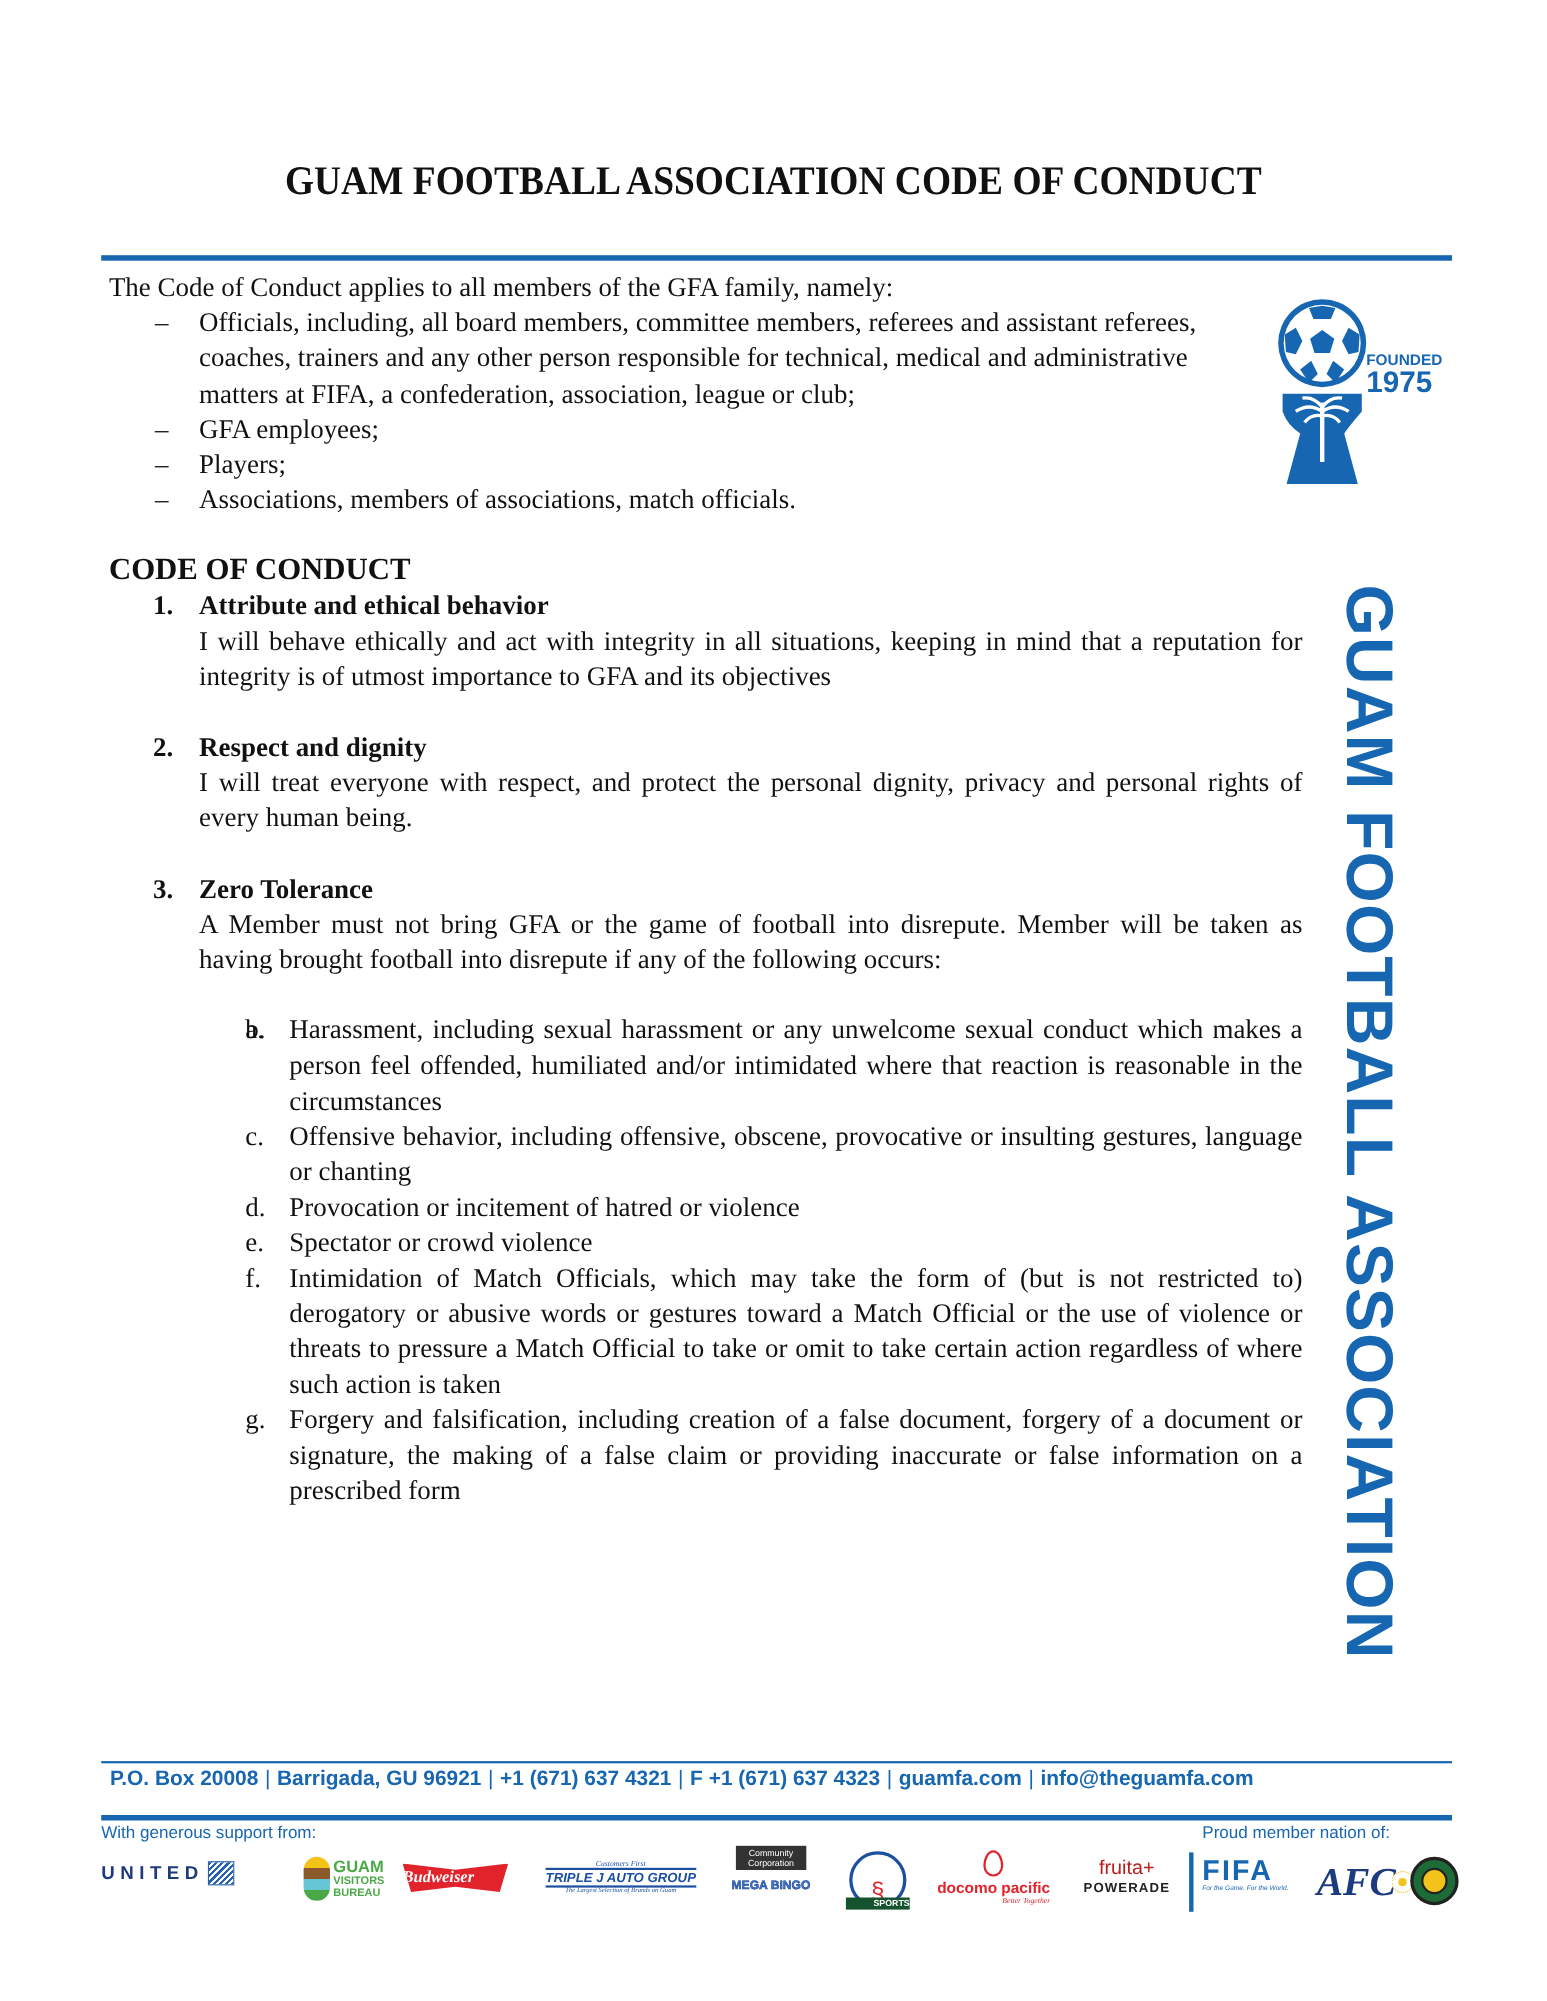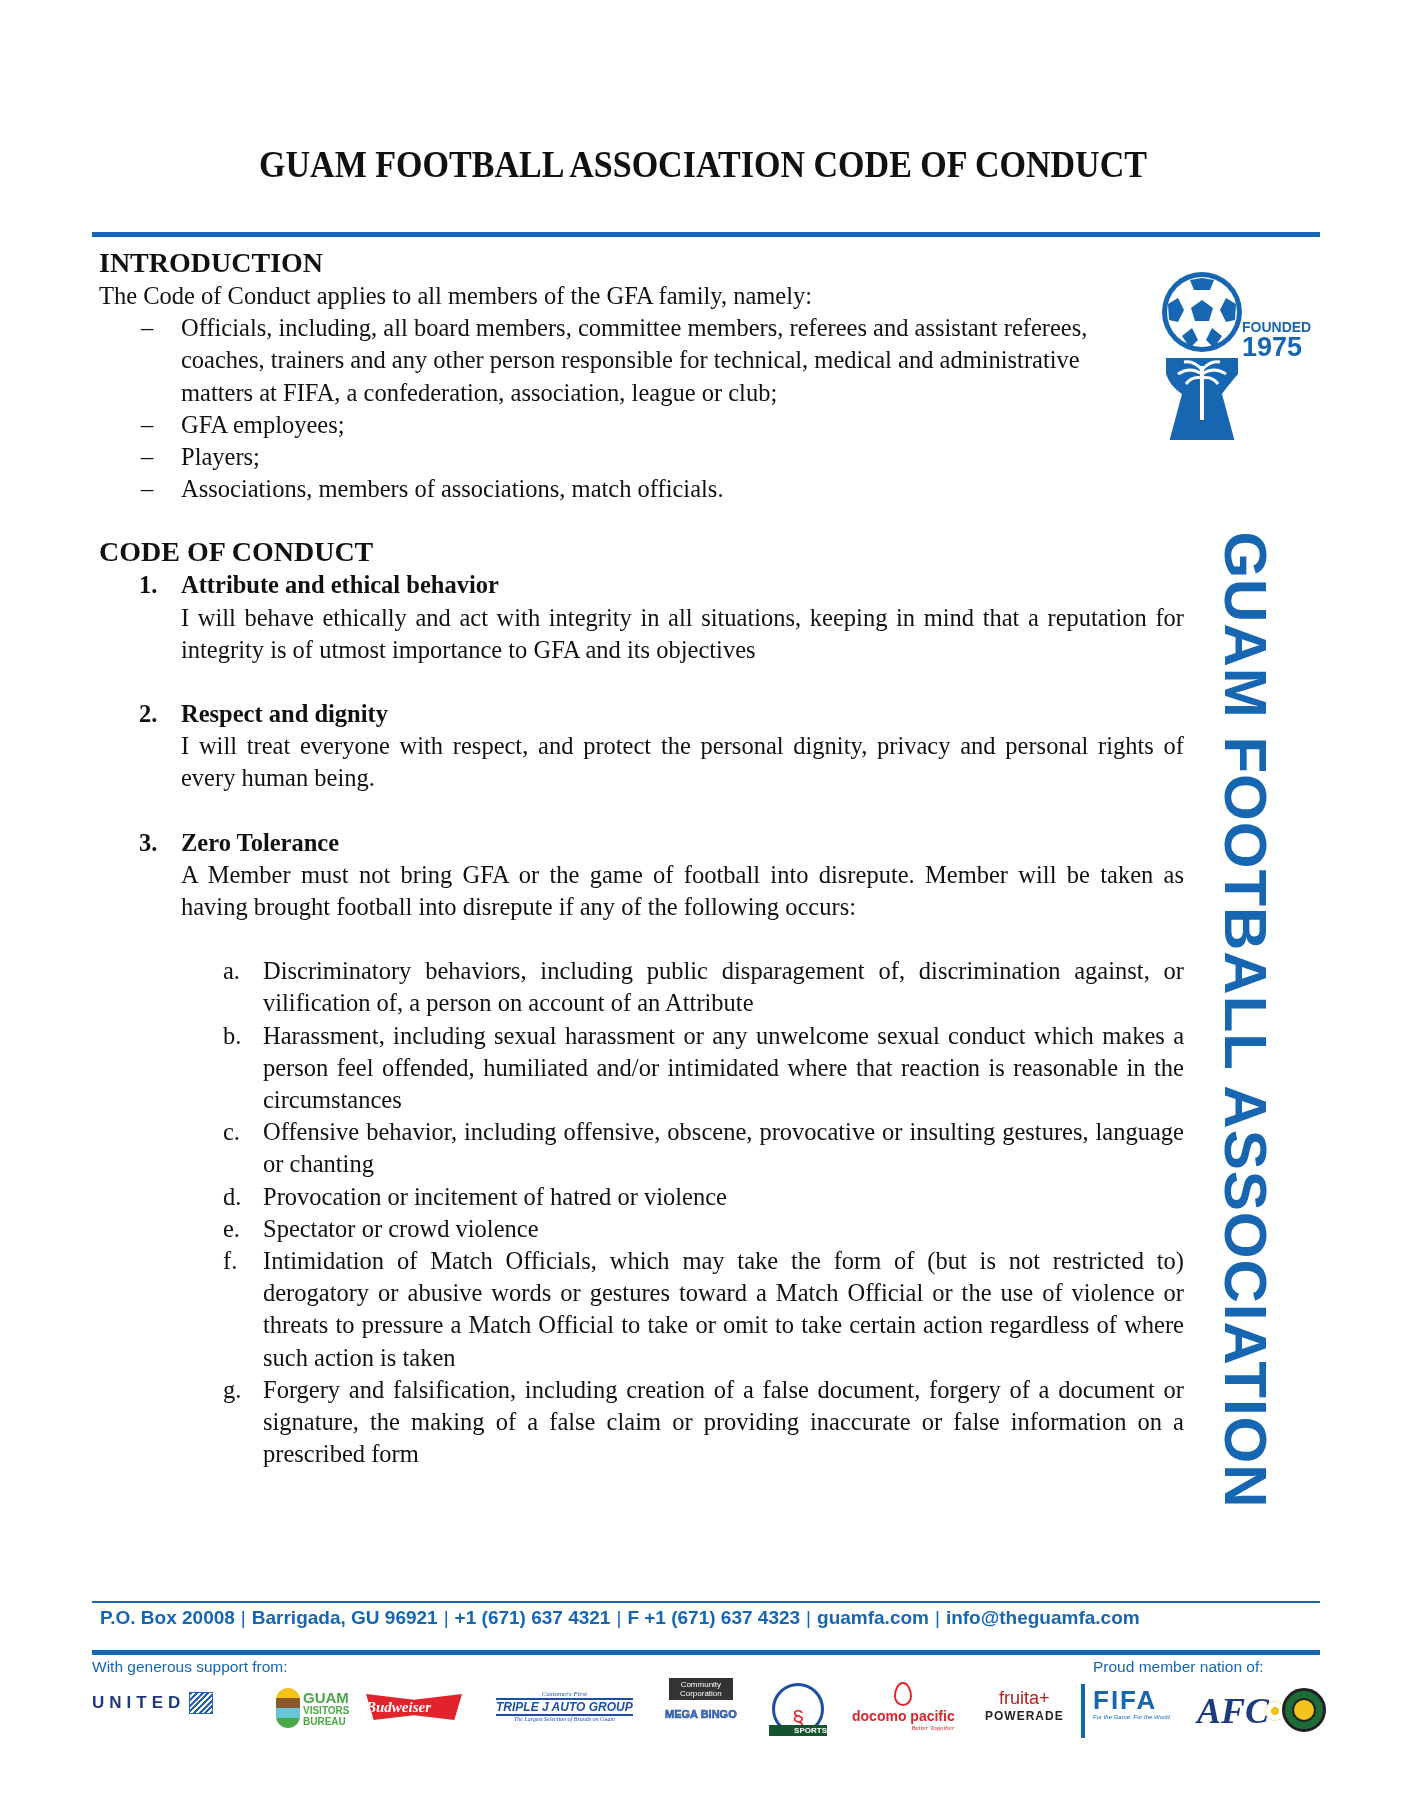--- a/index.html
+++ b/index.html
@@ -65,21 +65,20 @@
   .s-eaff .ball { width: 20px; height: 20px; border-radius: 50%; background: #f3c31b; border: 2px solid #222; }
 </style>
 </head>
 <body>
 
 <h1 class="doc-title">GUAM FOOTBALL ASSOCIATION CODE OF CONDUCT</h1>
 <div class="top-rule"></div>
 
 <div class="main">
   <section>
-    <h2 class="h-sec">INTRODUCTION</h2>
     <p class="intro-p">The Code of Conduct applies to all members of the GFA family, namely:</p>
     <ul class="dash-list">
       <li><span class="dash">–</span><span>Officials, including, all board members, committee members, referees and assistant referees, coaches, trainers and any other person responsible for technical, medical and administrative matters at FIFA, a confederation, association, league or club;</span></li>
       <li><span class="dash">–</span><span>GFA employees;</span></li>
       <li><span class="dash">–</span><span>Players;</span></li>
       <li><span class="dash">–</span><span>Associations, members of associations, match officials.</span></li>
     </ul>
   </section>
 
   <section class="sec2">
@@ -99,21 +98,21 @@
     </div>
     <div class="gap"></div>
 
     <div class="num-item">
       <span class="num">3.</span>
       <div class="item-title">Zero Tolerance</div>
       <div class="item-body">A Member must not bring GFA or the game of football into disrepute. Member will be taken as having brought football into disrepute if any of the following occurs:</div>
     </div>
 
     <ol class="alpha-list">
-      <li><span class="alpha">a.</span><span>Discriminatory behaviors, including public disparagement of, discrimination against, or vilification of, a person on account of an Attribute</span></li>
+      <li><span class="alpha">a.</span></li>
       <li><span class="alpha">b.</span><span>Harassment, including sexual harassment or any unwelcome sexual conduct which makes a person feel offended, humiliated and/or intimidated where that reaction is reasonable in the circumstances</span></li>
       <li><span class="alpha">c.</span><span>Offensive behavior, including offensive, obscene, provocative or insulting gestures, language or chanting</span></li>
       <li><span class="alpha">d.</span><span>Provocation or incitement of hatred or violence</span></li>
       <li><span class="alpha">e.</span><span>Spectator or crowd violence</span></li>
       <li><span class="alpha">f.</span><span>Intimidation of Match Officials, which may take the form of (but is not restricted to) derogatory or abusive words or gestures toward a Match Official or the use of violence or threats to pressure a Match Official to take or omit to take certain action regardless of where such action is taken</span></li>
       <li><span class="alpha">g.</span><span>Forgery and falsification, including creation of a false document, forgery of a document or signature, the making of a false claim or providing inaccurate or false information on a prescribed form</span></li>
     </ol>
   </section>
 </div>
 

